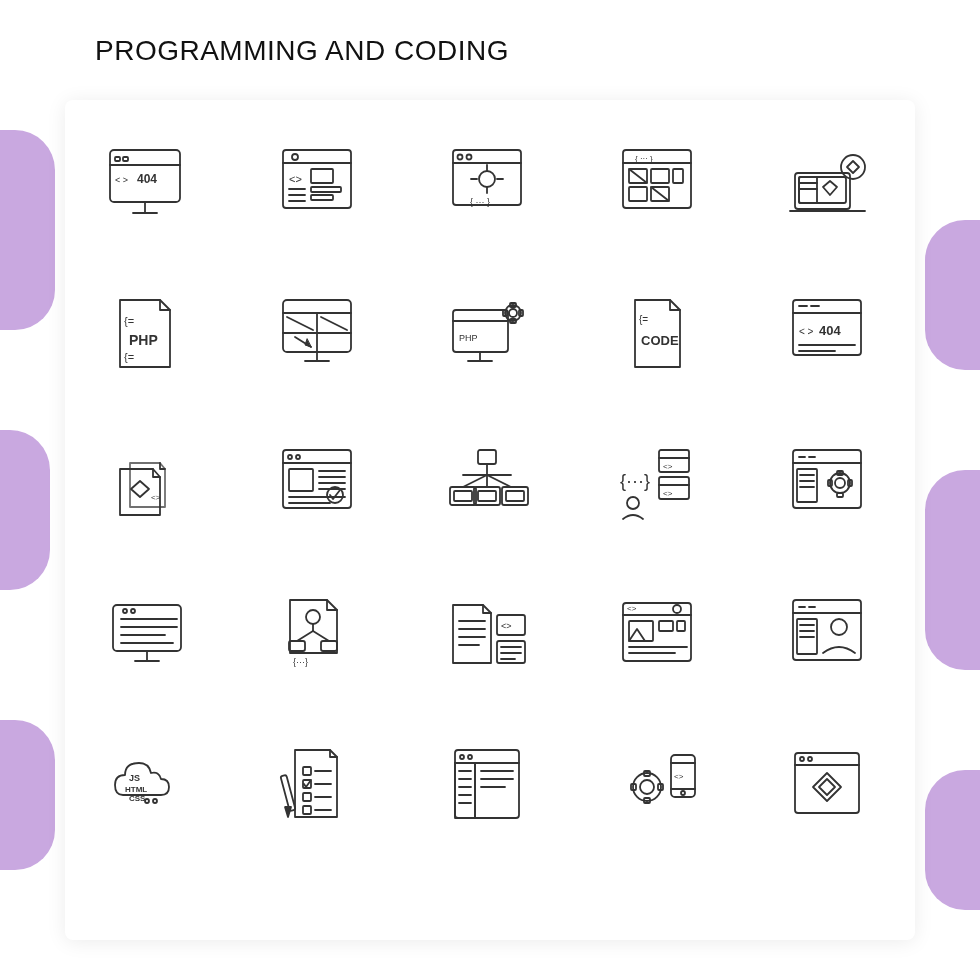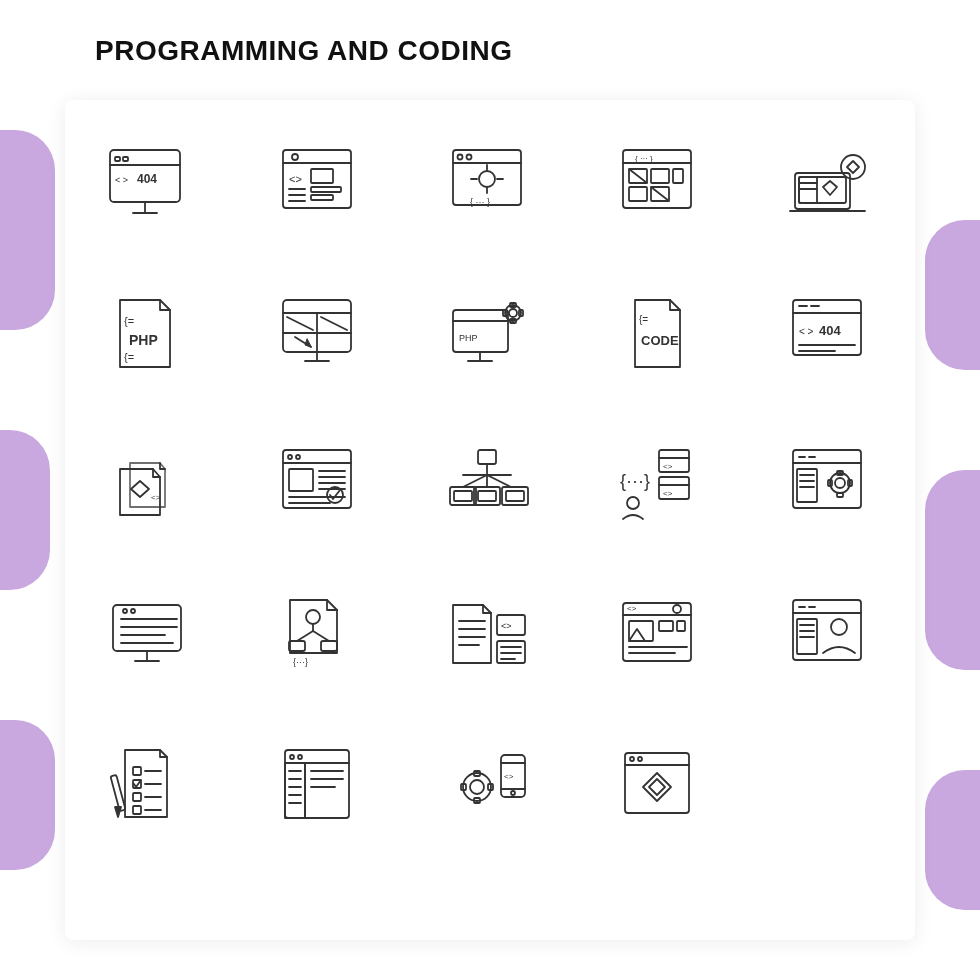--- a/index.html
+++ b/index.html
@@ -59,21 +59,21 @@
       right: -15px;
       top: 770px;
       border-radius: 40px 0 0 40px;
     }
 
     .page-title {
       position: absolute;
       top: 35px;
       left: 95px;
       font-size: 28px;
-      font-weight: 700;
+      font-weight: 400;
       color: #111111;
       letter-spacing: 0.5px;
     }
 
     
     .card {
       position: absolute;
       top: 100px;
       left: 65px;
       width: 850px;
@@ -509,20 +509,35 @@
       <rect x="12" y="24" width="20" height="35" rx="1"></rect>
       <line x1="15" y1="30" x2="29" y2="30"></line>
       <line x1="15" y1="36" x2="29" y2="36"></line>
       <line x1="15" y1="42" x2="29" y2="42"></line>
 
       <circle cx="54" cy="32" r="8"></circle>
       <path d="M38,58 Q54,46 70,58"></path>
     </svg>
   </div>
 
+  <div class="icon-cell">
+    <svg width="90" height="80" viewBox="0 0 90 80" class="icon-svg">
+
+      <path d="M18,50 Q10,50 10,40 Q10,30 20,30 Q20,18 34,18 Q44,18 46,28 Q54,26 56,34 Q64,34 64,42 Q64,50 56,50 Z"></path>
+
+      <text x="24" y="36" font-size="9" fill="#333" stroke="none" font-family="Arial" font-weight="bold">JS</text>
+
+      <text x="20" y="47" font-size="8" fill="#333" stroke="none" font-family="Arial" font-weight="bold">HTML</text>
+
+      <text x="24" y="56" font-size="8" fill="#333" stroke="none" font-family="Arial" font-weight="bold">CSS</text>
+
+      <circle cx="42" cy="56" r="2"></circle>
+      <circle cx="50" cy="56" r="2"></circle>
+    </svg>
+  </div>
 
   <div class="icon-cell">
     <svg width="90" height="80" viewBox="0 0 90 80" class="icon-svg">
 
       <path d="M20,5 L55,5 L62,12 L62,72 L20,72 Z"></path>
       <path d="M55,5 L55,12 L62,12"></path>
 
       <rect x="28" y="22" width="8" height="8" rx="1"></rect>
       <line x1="40" y1="26" x2="56" y2="26"></line>
       <rect x="28" y="35" width="8" height="8" rx="1"></rect>

